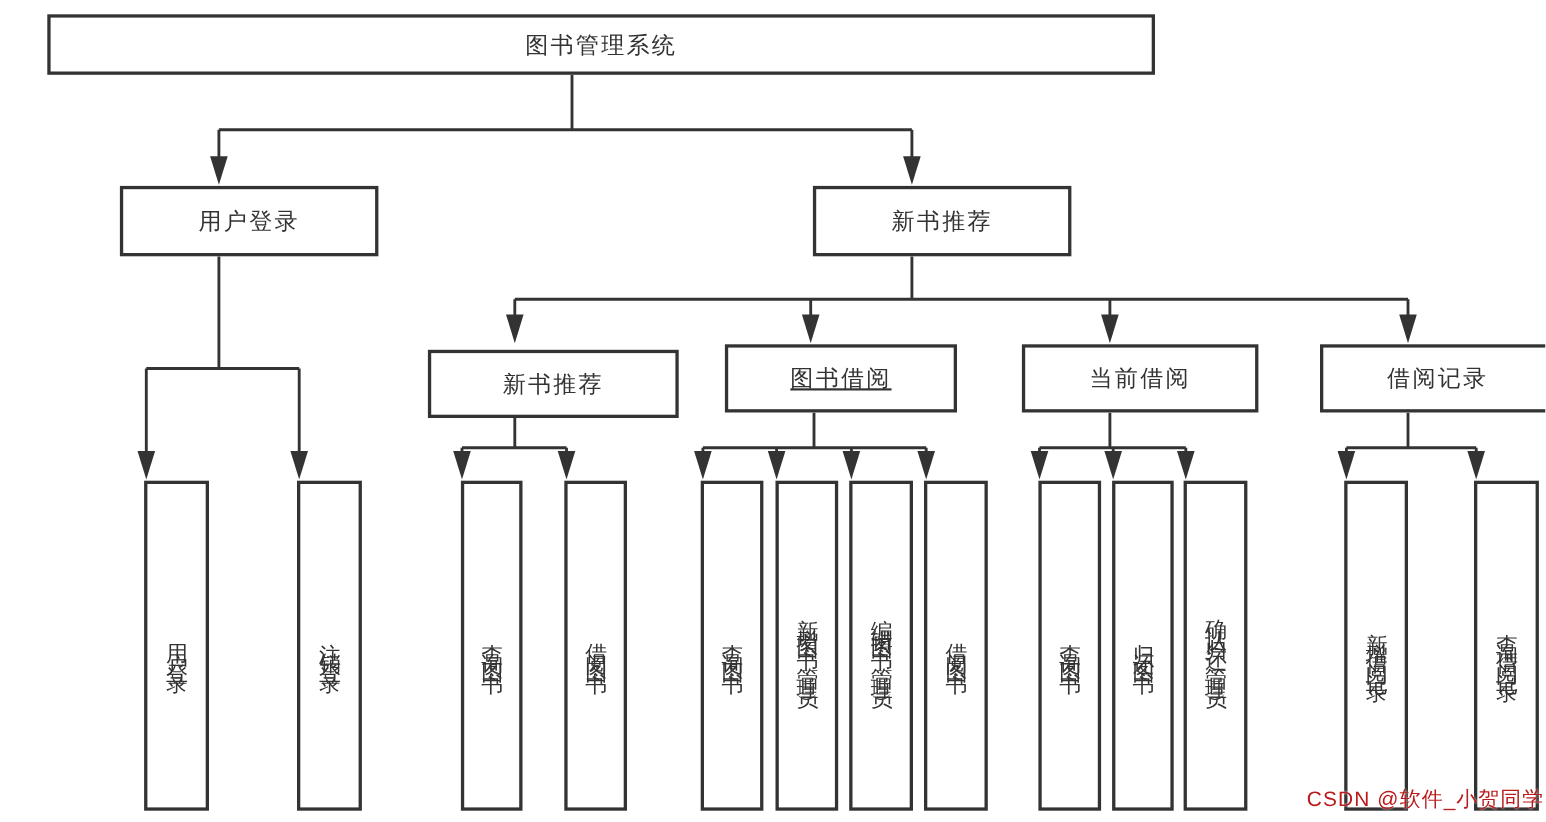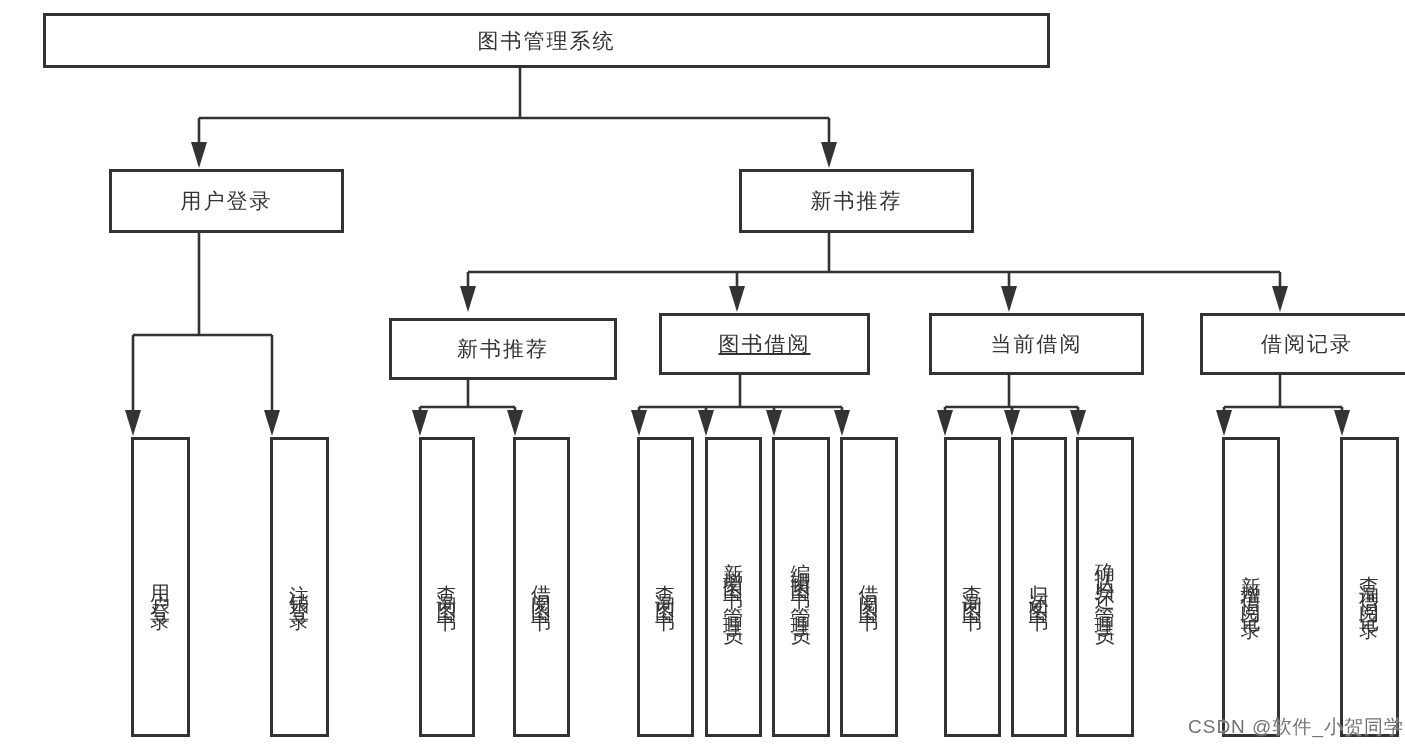--- a/index.html
+++ b/index.html
@@ -42,21 +42,21 @@
     writing-mode: vertical-rl;
     text-orientation: mixed;
     letter-spacing: 9px;
     line-height: 1;
   }
   .watermark {
     position: absolute;
     left: 1188px;
     top: 714px;
     font-size: 19px;
-    color: #737373;
+    color: #b91c1c;
     letter-spacing: 1px;
     white-space: nowrap;
     text-shadow: 0 0 2px #ffffff;
   }
 </style>
 </head>
 <body>
 
 <div class="canvas">
 

